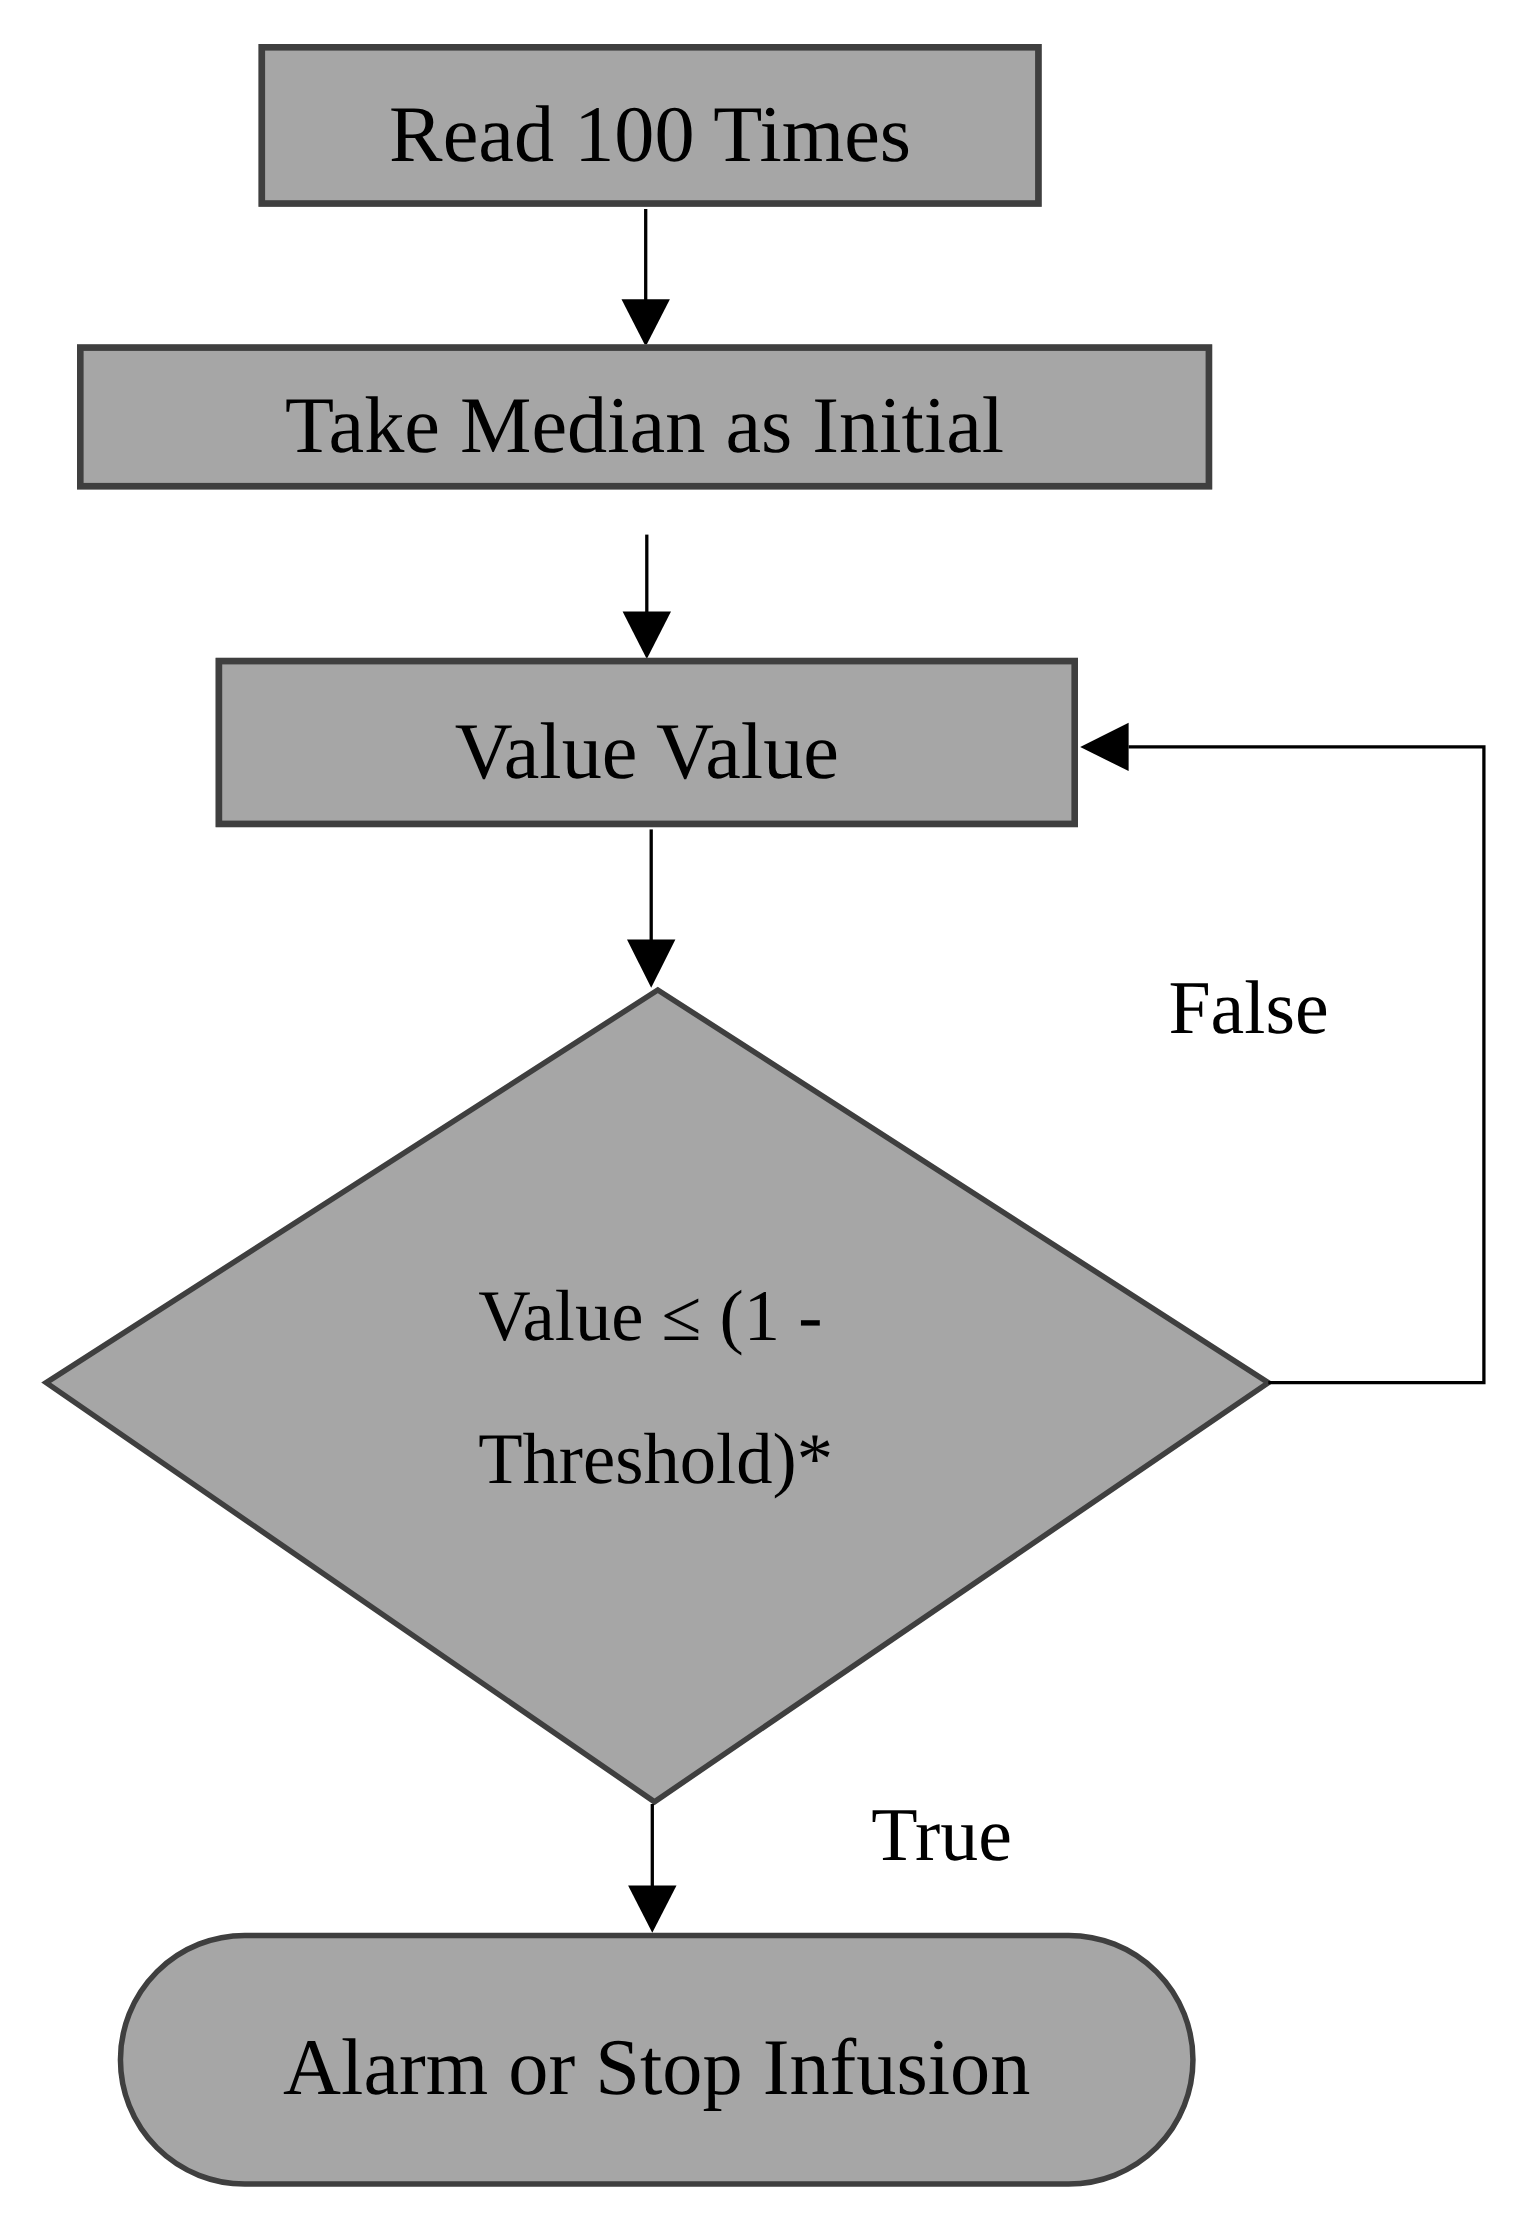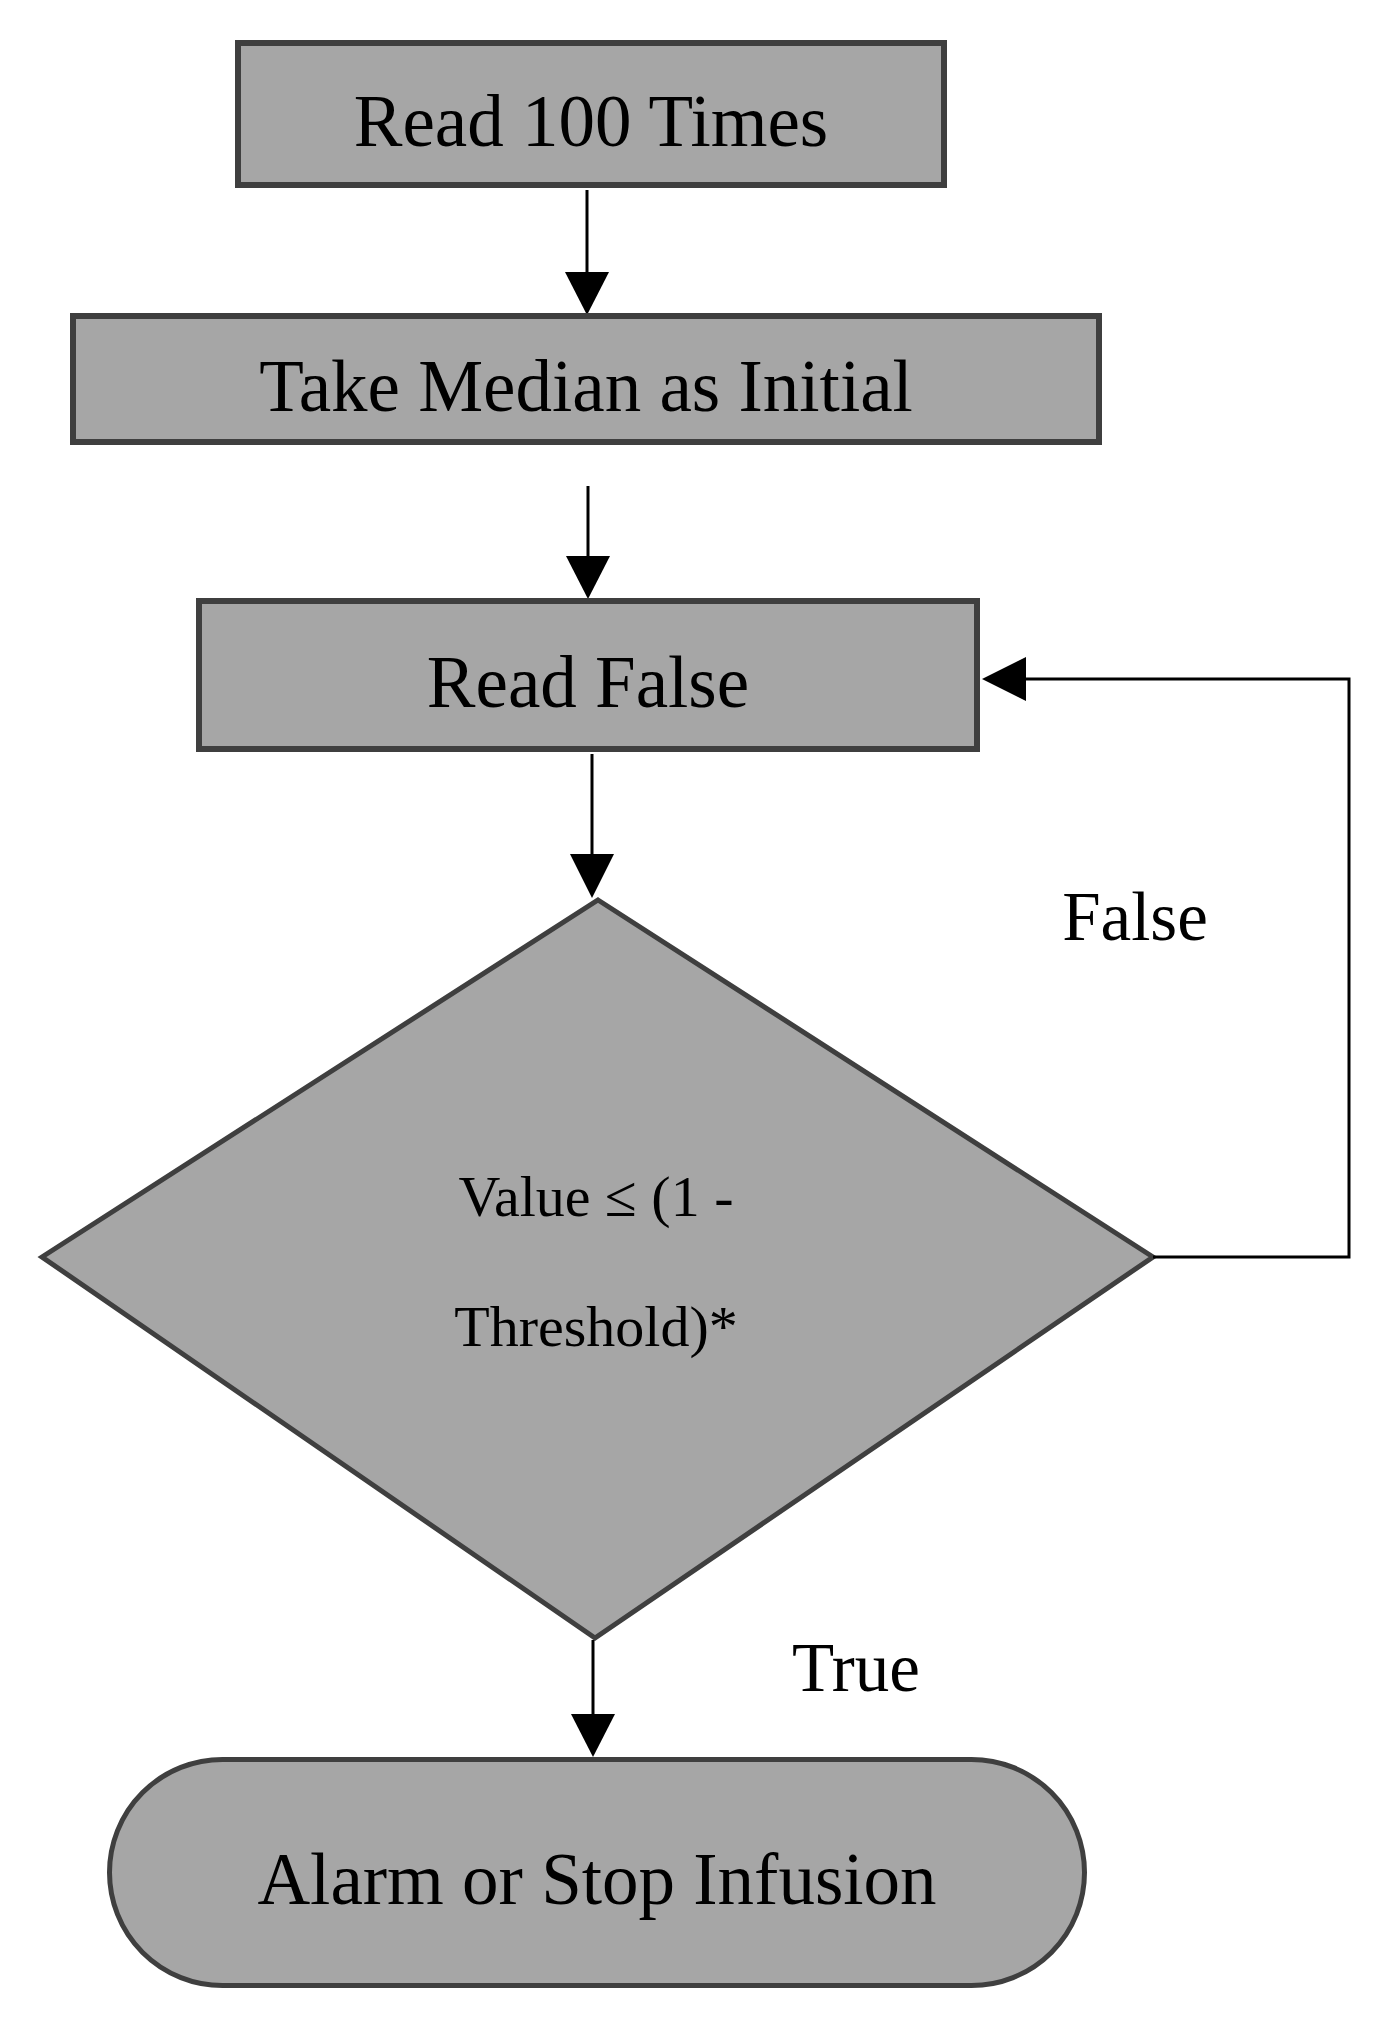--- a/index.html
+++ b/index.html
@@ -37,23 +37,23 @@
   #node-read-value       { left: 196px; top: 598px;  width: 784px;  height: 154px; }
   #node-alarm-stop {
     left: 107px; top: 1757px; width: 980px; height: 231px;
     border-radius: 116px;
     border-width: 5px;
   }
   #diamond-text {
     position: absolute;
     left: 596px; top: 1262px;
     transform: translate(-50%, -50%);
-    font-size: 58px;
+    font-size: 66px;
     line-height: 130px;
-    text-align: center;
+    text-align: left;
     white-space: nowrap;
     z-index: 3;
   }
   .edge-label {
     position: absolute;
     transform: translate(-50%, -50%);
     font-size: 69px;
     line-height: 1;
     white-space: nowrap;
     z-index: 3;
@@ -88,21 +88,21 @@
 
   <div class="node" id="node-read-100-times">
     <span>Read 100 Times</span>
   </div>
 
   <div class="node" id="node-take-median">
     <span>Take Median as Initial</span>
   </div>
 
   <div class="node" id="node-read-value">
-    <span>Read False</span>
+    <span>Value Value</span>
   </div>
 
   <div id="diamond-text">
     <div>Value ≤ (1 -</div>
     <div>Threshold)*</div>
   </div>
 
   <div class="edge-label" id="label-false">False</div>
   <div class="edge-label" id="label-true">True</div>
 

